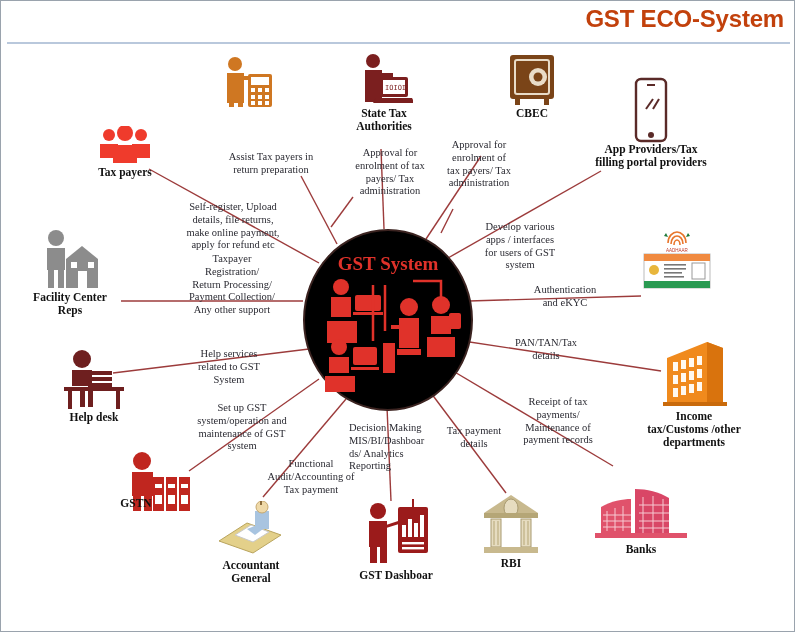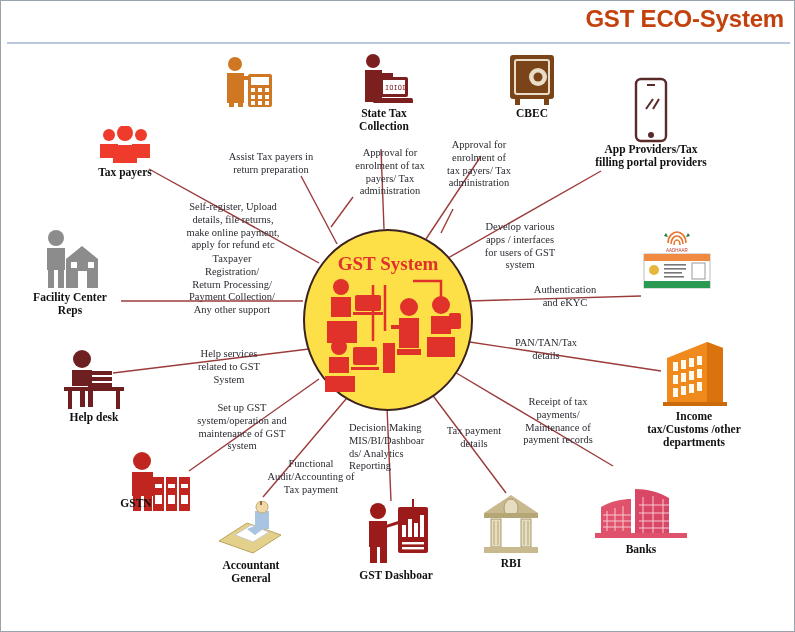--- a/index.html
+++ b/index.html
@@ -8,21 +8,21 @@
   #header{position:absolute;left:0;top:0;width:100%;height:42px;}
   #title{position:absolute;right:10px;top:4px;font-family:"Liberation Sans",sans-serif;font-weight:bold;font-size:24px;color:#c2410c;letter-spacing:-0.2px;}
   #rule{position:absolute;left:6px;top:41px;width:783px;height:2px;background:#b9c8dc;}
   svg#spokes{position:absolute;left:0;top:0;width:795px;height:632px;}
   .node{position:absolute;text-align:center;}
   .node .lbl{font-family:"Liberation Serif",serif;font-weight:bold;font-size:11.5px;color:#111;line-height:1.15;white-space:nowrap;}
   .node .lbl.wrap{white-space:normal;}
   .ann{position:absolute;font-family:"Liberation Serif",serif;font-size:10.5px;color:#2b2b33;line-height:1.22;text-align:center;}
   .ann.left{text-align:left;}
   #hub{position:absolute;left:302px;top:228px;width:166px;height:178px;border-radius:50%;
-       background:#fde047;border:2px solid #3b2320;}
+       background:#000000;border:2px solid #3b2320;}
   #hubtitle{position:absolute;left:0;right:0;top:22px;text-align:center;font-family:"Liberation Serif",serif;
        font-weight:bold;font-size:19px;color:#e0322a;}
   .ic{display:block;margin:0 auto;}
 </style>
 </head>
 <body>
 
 <div id="slide">
 
   <div id="header">
@@ -133,21 +133,21 @@
         <path d="M21 45h36l3 5H18z"></path>
       </g>
       <g fill="#fff">
           <rect x="28" y="27" width="22" height="14"></rect>
         </g>
       <g fill="#7b1f1f" font-size="7" font-family="monospace">
           <text x="30" y="37">IOIOI</text>
         </g>
     </svg>
     <div class="lbl" style="white-space:pre-line;">State Tax
-Collection</div>
+Authorities</div>
   </div>
 
   <div class="node" style="left:490px;top:52px;width:82px;">
     <svg class="ic" width="52" height="54" viewBox="0 0 52 54">
       <rect x="4" y="2" width="44" height="44" rx="3" fill="#7a4418"></rect>
       <rect x="9" y="7" width="34" height="34" rx="2" fill="none" stroke="#e9dcc8" stroke-width="2"></rect>
       <circle cx="32" cy="24" r="9" fill="#e9dcc8"></circle>
         <circle cx="32" cy="24" r="4.5" fill="#7a4418"></circle>
       <rect x="9" y="46" width="5" height="6" fill="#7a4418"></rect>
         <rect x="38" y="46" width="5" height="6" fill="#7a4418"></rect>

